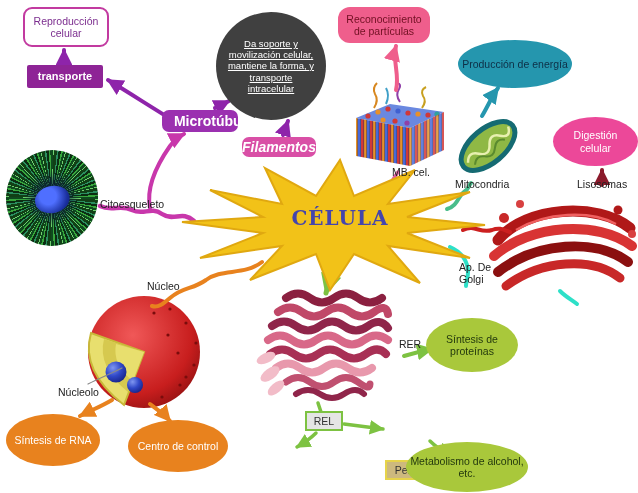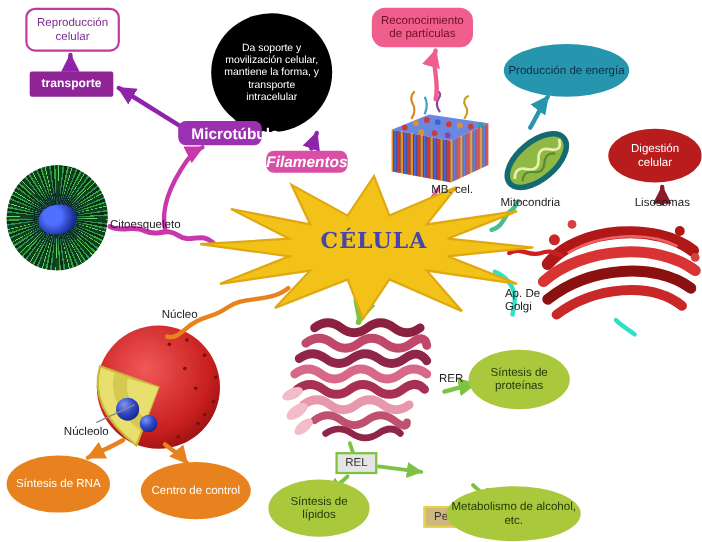--- a/index.html
+++ b/index.html
@@ -11,30 +11,30 @@
   .node{position:absolute;display:flex;align-items:center;justify-content:center;
         text-align:center;z-index:3;line-height:1.18;padding:2px 4px;}
   .ellipse{border-radius:50%;}
   .plain-label{position:absolute;z-index:4;font-size:10.5px;color:#222;line-height:1.15;}
   .center-title{position:absolute;left:266px;top:206px;width:148px;text-align:center;z-index:3;
         font-family:"DejaVu Serif",serif;font-weight:bold;font-size:20px;letter-spacing:1px;color:#4545AC;}
   .n-repro{left:23px;top:7px;width:86px;height:40px;background:#fff;border:2px solid #C23AA0;
         color:#7B2D8E;border-radius:9px;font-size:10.5px;}
   .n-centriolos{left:27px;top:65px;width:76px;height:23px;background:#8E2496;color:#fff;
         font-size:11px;font-weight:bold;border-radius:2px;}
-  .n-circle{left:192px;top:12px;width:110px;height:108px;background:#000000;color:#fff;
-        border-radius:50%;font-size:9.5px;padding:10px;}
+  .n-circle{left:216px;top:12px;width:110px;height:108px;background:#404040;color:#fff;
+        border-radius:50%;font-size:9.5px;padding:10px;text-decoration:underline;}
   .n-micro{left:162px;top:110px;width:76px;height:22px;background:#9B30B0;color:#fff;
         border-radius:7px;font-size:14px;font-weight:bold;padding-left:32px;}
   .n-fila{left:242px;top:137px;width:74px;height:20px;background:#D94FA6;color:#fff;
         border-radius:7px;font-size:14px;font-weight:bold;font-style:italic;}
   .n-recon{left:338px;top:7px;width:92px;height:36px;background:#EF5E8C;color:#701022;
         border-radius:12px;font-size:10.5px;}
   .n-energy{left:458px;top:40px;width:114px;height:48px;background:#2596AE;color:#0E2F46;font-size:10.5px;}
-  .n-digest{left:553px;top:117px;width:85px;height:49px;background:#b91c1c;color:#fff;font-size:10.5px;}
+  .n-digest{left:553px;top:117px;width:85px;height:49px;background:#ec4899;color:#fff;font-size:10.5px;}
   .n-orange{background:#E8821E;color:#fff;font-size:10.5px;}
   .n-rna{left:6px;top:414px;width:94px;height:52px;}
   .n-control{left:128px;top:420px;width:100px;height:52px;}
   .n-green{background:#A9C83B;color:#243A0E;font-size:10.5px;}
   .n-prot{left:426px;top:318px;width:92px;height:54px;text-align:center;}
   .n-lip{left:244px;top:436px;width:92px;height:52px;}
   .n-metab{left:406px;top:442px;width:122px;height:50px;}
   .n-turq{left:527px;top:284px;width:110px;height:78px;background:#35E2C4;color:#083A30;font-size:10px;}
   .n-rel{left:305px;top:411px;width:38px;height:20px;background:#e5e5e5;border:2px solid #7DC242;
         color:#333;font-size:10.5px;}
@@ -217,21 +217,20 @@
   <div class="node n-micro">Microtúbulo</div>
   <div class="node n-fila">Filamentos</div>
   <div class="node n-recon">Reconocimiento de partículas</div>
   <div class="node ellipse n-energy">Producción de energía</div>
   <div class="node ellipse n-digest">Digestión celular</div>
   <div class="node ellipse n-orange n-rna">Síntesis de RNA</div>
   <div class="node ellipse n-orange n-control">Centro de control</div>
   <div class="node ellipse n-green n-prot">Síntesis de proteínas</div>
   <div class="node n-rel">REL</div>
   <div class="node n-perox">Peroxisomas</div>
-  <div class="node ellipse n-green n-lip">Síntesis de lípidos</div>
   <div class="node ellipse n-green n-metab">Metabolismo de alcohol, etc.</div>
 
   <span class="plain-label" style="left:100px;top:198px">Citoesqueleto</span>
   <span class="plain-label" style="left:392px;top:166px">MB. cel.</span>
   <span class="plain-label" style="left:455px;top:178px">Mitocondria</span>
   <span class="plain-label" style="left:577px;top:178px">Lisosomas</span>
   <span class="plain-label" style="left:147px;top:280px">Núcleo</span>
   <span class="plain-label" style="left:58px;top:386px">Núcleolo</span>
   <span class="plain-label" style="left:459px;top:261px;width:48px;display:inline-block">Ap. De Golgi</span>
   <span class="plain-label" style="left:399px;top:338px">RER</span>

